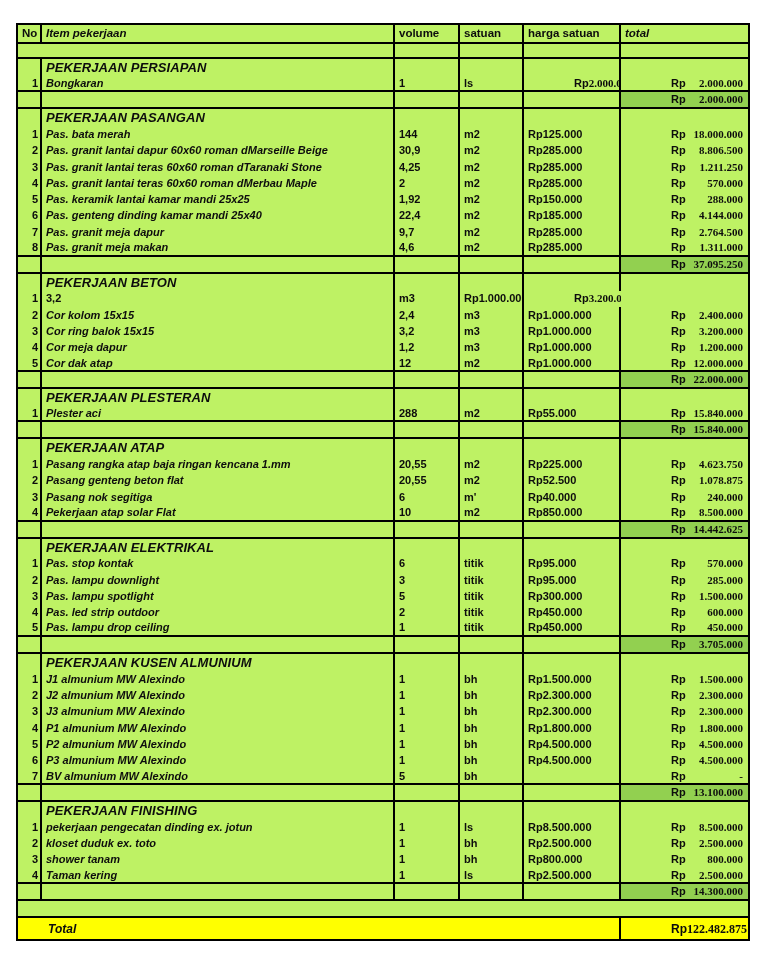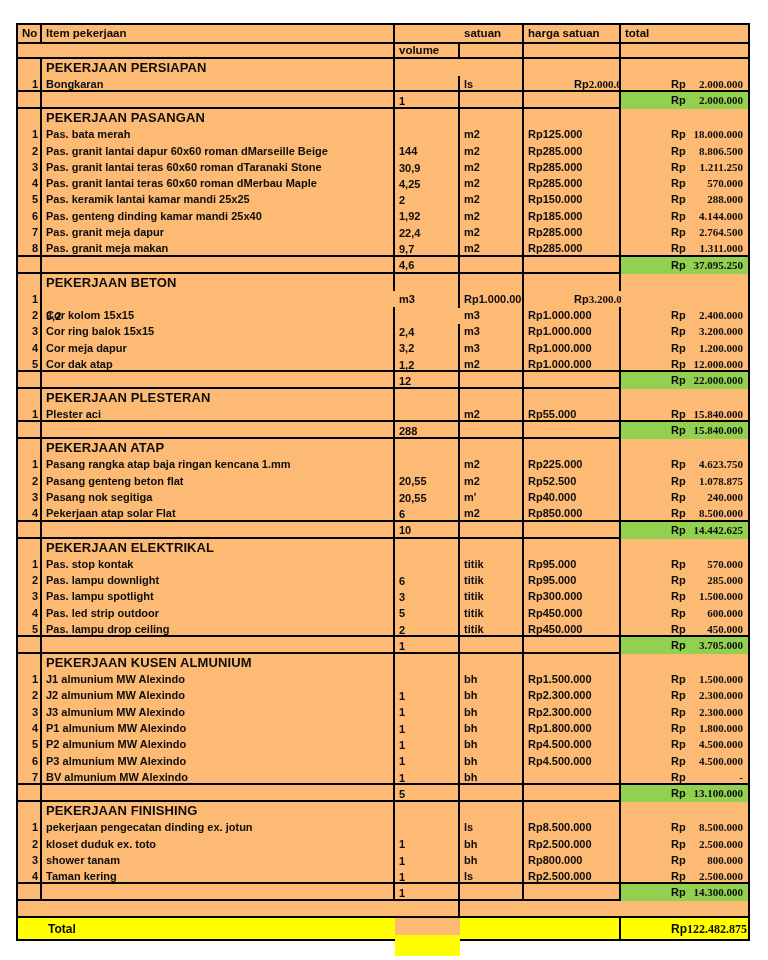--- a/index.html
+++ b/index.html
@@ -10,21 +10,21 @@
     font-weight: 700;
     color: #0d0d0d;
     position: relative;
   }
   .sheet {
     position: absolute;
     left: 16px;
     top: 23px;
     width: 734px;
     border: 2px solid var(--border, #000);
-    background: #fdba74;
+    background: #bef264;
   }
   .row {
     display: grid;
     grid-template-columns: 24px 353px 65px 64px 97px 1fr;
   }
   .row.merge2 { grid-template-columns: 377px 65px 64px 97px 1fr; }
   .cell {
     border-right: 2px solid var(--border, #000);
     display: flex;
     align-items: center;
@@ -37,22 +37,22 @@
   .cell:last-child { border-right: none; }
   .bb { border-bottom: 2px solid var(--border, #000); }
   .h-header { height: 19px; }
   .h-blank  { height: 15px; }
   .h-title  { height: 17px; }
   .h-item   { height: 16.3px; }
   .h-sub    { height: 17px; }
   .h-gap    { height: 17px; }
   .h-total  { height: 21px; }
   .c-no    { justify-content: flex-end; padding-right: 2px; }
-  .c-item  { padding-left: 4px; }
-  .c-vol   { padding-left: 4px; margin-top: 17px; }
+  .c-item  { padding-left: 4px; font-style: italic; }
+  .c-vol   { padding-left: 4px; }
   .c-sat   { padding-left: 4px; }
   .c-harga { padding-left: 4px; }
   .acc {
     justify-content: space-between;
     padding: 0 5px 0 6px;
   }
   .acc .rp { flex: 0 0 auto; margin-left: 44px; }
   .acc .amt { flex: 0 0 auto; text-align: right; font-family: Liberation Serif, serif; }
   .section-title { font-size: 13px; letter-spacing: 0.1px; }
   .hdr .cell { font-size: 11.5px; padding-left: 4px; }

